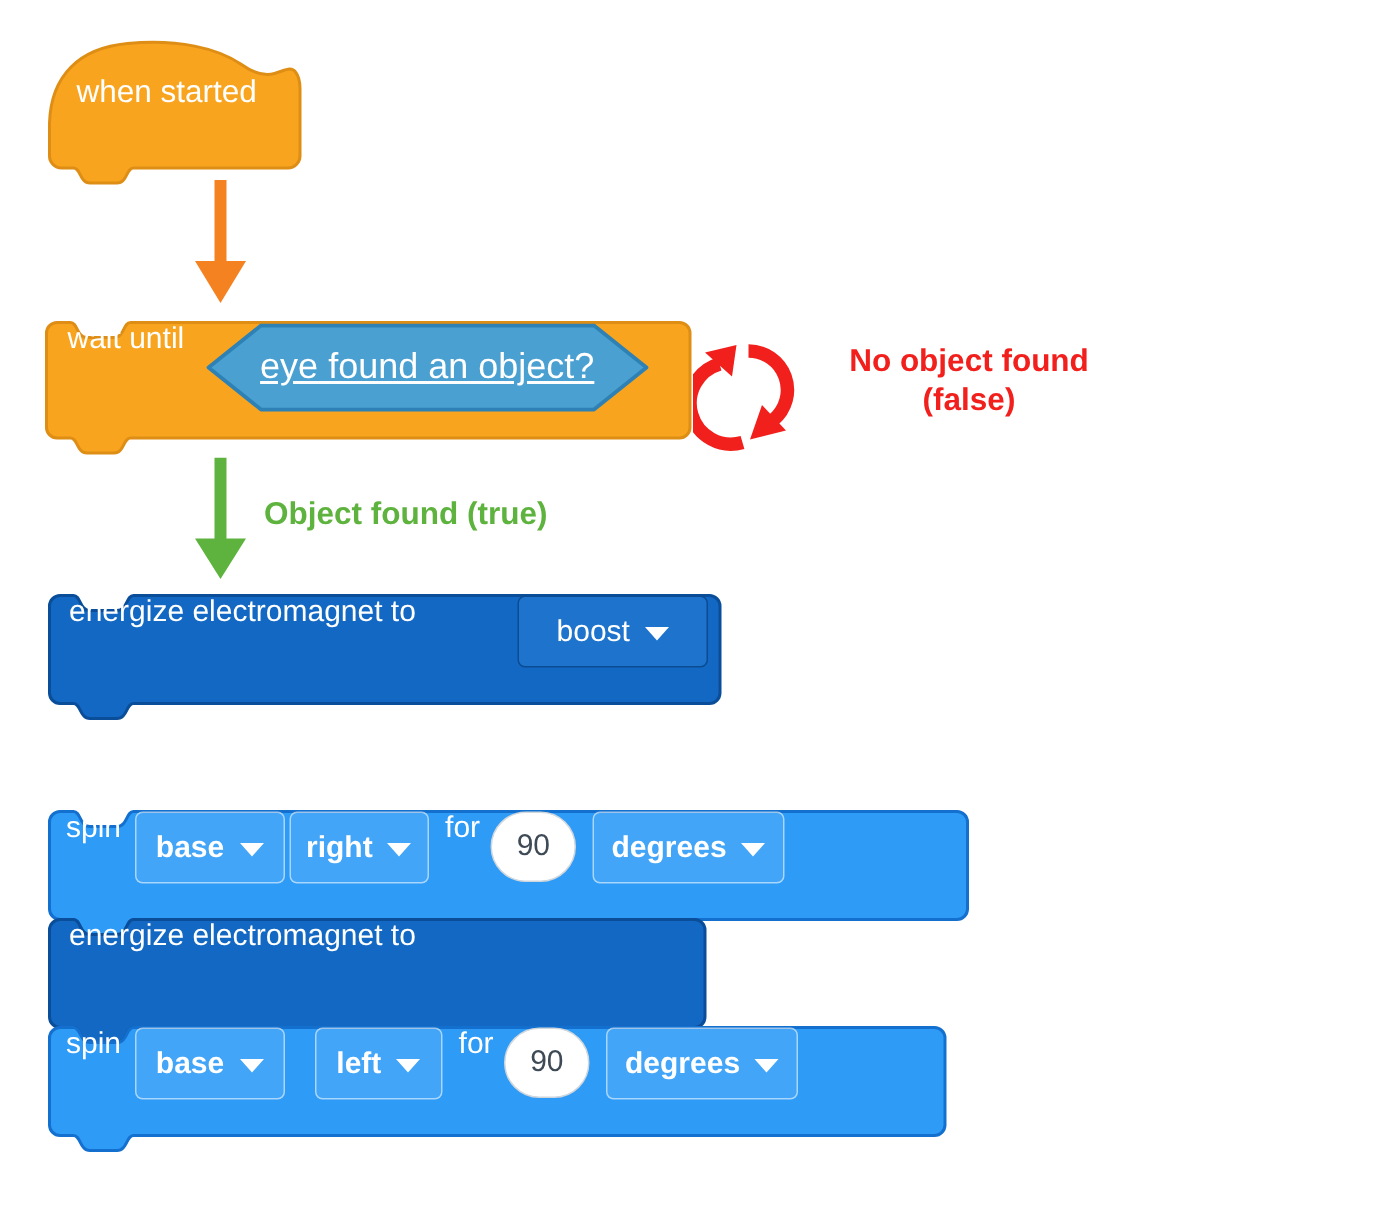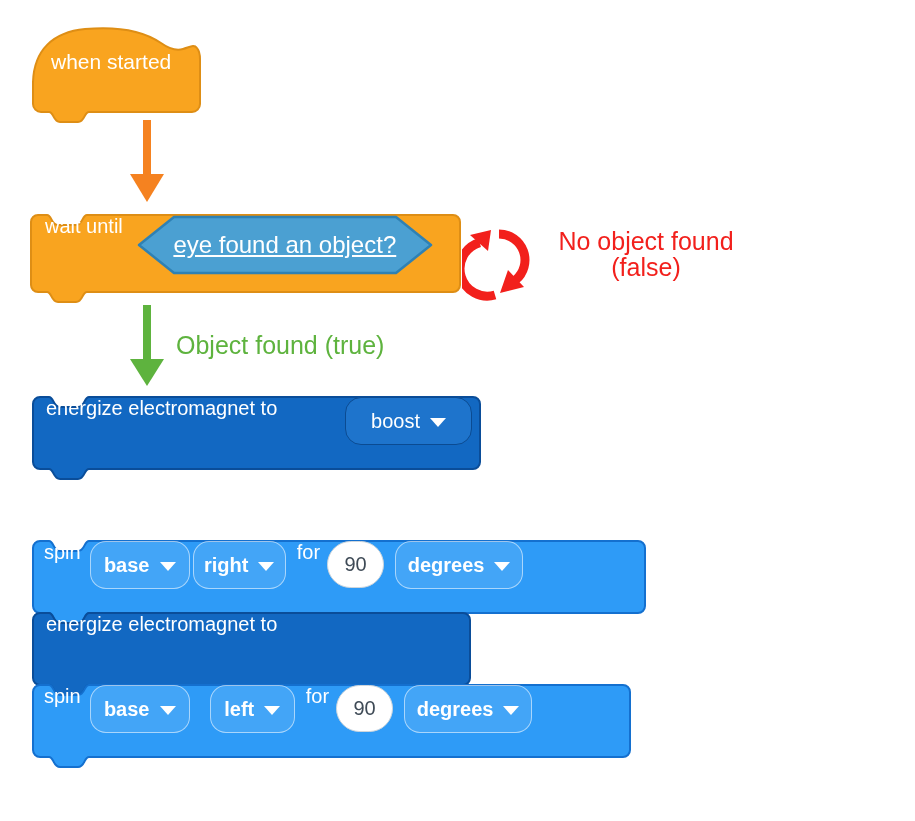--- a/index.html
+++ b/index.html
@@ -8,36 +8,36 @@
   .block{position:absolute;}
   .shape{position:absolute;left:-2px;top:-2px;overflow:visible;pointer-events:none;}
   .content{position:absolute;left:0;top:0;display:flex;
            color:#fff;font-size:20px;font-weight:500;white-space:nowrap;}
   
   svg.fill-orange path{fill:#F9A41F;stroke:#DE8E15;stroke-width:2;}
   svg.fill-darkblue path{fill:#1268C2;stroke:#0A4D99;stroke-width:2;}
   svg.fill-lightblue path{fill:#2E9BF7;stroke:#1470CF;stroke-width:2;}
   
   .dd{display:inline-flex;align-items:center;justify-content:center;gap:10px;
-      height:48px;border-radius:16px;box-sizing:border-box;cursor:pointer;}
+      height:48px;border-radius:5px;box-sizing:border-box;cursor:pointer;}
   .dd-dark{background:#1E74CC;border:1.5px solid #0B4B92;}
   .dd-light{background:rgba(255,255,255,0.10);border:1.5px solid rgba(255,255,255,0.55);font-weight:bold;}
   .caret{width:0;height:0;border-left:8px solid transparent;border-right:8px solid transparent;
          border-top:9px solid #ffffff;margin-top:2px;}
   
   .oval{height:47px;background:#ffffff;border:1px solid #CFD6DC;border-radius:24px;
         display:inline-flex;align-items:center;justify-content:center;
         color:#3E4A56;font-size:20px;font-weight:500;box-sizing:border-box;}
   
   .hexwrap{position:relative;width:296px;height:60px;display:flex;align-items:center;
            justify-content:center;margin-left:14px;}
   .hexwrap svg{position:absolute;left:0;top:0;}
   .hexwrap span{position:relative;color:#fff;font-size:24px;font-weight:500;text-decoration:underline;}
   
-  .annotation{position:absolute;font-weight:400;font-size:25px;}
+  .annotation{position:absolute;font-weight:700;font-size:21px;}
   .ann-red{color:#F2201C;text-align:center;line-height:26px;}
   .ann-green{color:#5EB33E;}
 </style>
 </head>
 <body>
 
 <div class="canvas">
 
   <div class="block" style="left:33px;top:24px;width:167px;height:88px">
     <svg class="shape fill-orange" width="173" height="106" viewBox="-2 -2 173 106">

